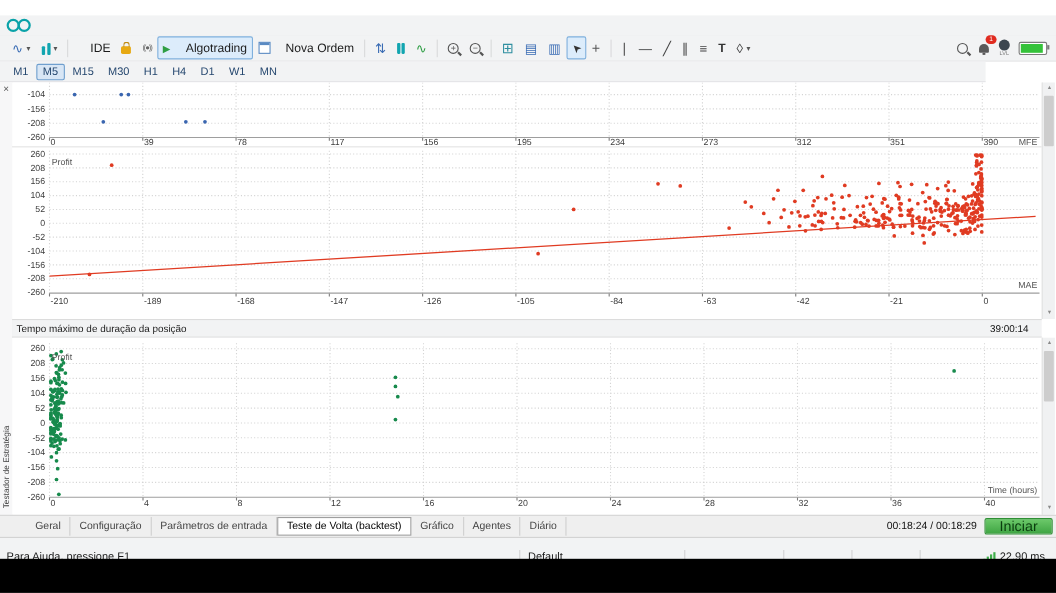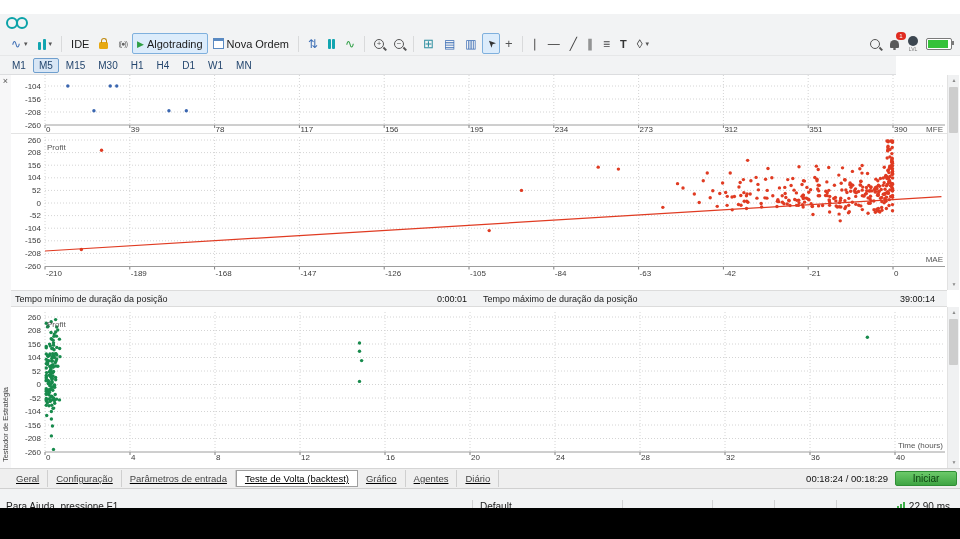--- a/index.html
+++ b/index.html
@@ -11,21 +11,21 @@
     display:flex;align-items:center;border-bottom:1px solid #e6e7e8;}
   .logo{display:inline-flex;margin:0 8px 0 6px;}
   .logo i{width:8px;height:8px;border:2px solid #0aa2a8;border-radius:50%;display:inline-block;}
   .logo i+i{margin-left:-2px;}
   .menu-item{font-size:11px;color:#1c1c1c;padding:2px 9px;cursor:default;}
   .toolbar{position:absolute;left:0;top:32px;width:960px;height:24px;background:#f2f3f4;
     display:flex;align-items:center;padding-left:6px;box-sizing:border-box;border-bottom:1px solid #e6e7e8;}
   .tbtn{display:inline-flex;align-items:center;gap:3px;height:19px;padding:0 4px;border:1px solid transparent;
     border-radius:2px;font-size:11px;color:#222;}
   .tbtn.sel{background:#dcecfb;border-color:#7fb0dd;}
-  .tlabel{font-size:11px;color:#1c1c1c;}
+  .tlabel{font-size:11px;color:#1c1c1c;margin-left:11px;}
   .caret{font-size:7px;color:#555;}
   .vsep{width:1px;height:16px;background:#d9dadb;margin:0 4px;flex:0 0 1px;}
   .spacer{flex:1;}
   .glyph{font-size:12px;line-height:1;}
   .blue{color:#3a6cb4;} .teal{color:#2f8fa0;} .green{color:#2e9e44;} .gray{color:#444;}
   .candles{display:inline-flex;gap:2px;align-items:flex-end;height:12px;}
   .candles i{width:3px;background:#12a5b0;border-radius:1px;}
   .candles i:nth-child(1){height:8px;} .candles i:nth-child(2){height:11px;}
   .lock{width:9px;height:7px;background:#e7a912;border-radius:1.5px;position:relative;display:inline-block;margin-top:4px;}
   .lock::before{content:"";position:absolute;top:-4px;left:1.5px;width:4px;height:4px;border:1.5px solid #c08a10;border-bottom:none;border-radius:3px 3px 0 0;}
@@ -78,26 +78,26 @@
   .dur-cell{flex:1;display:flex;justify-content:space-between;padding:0 12px 0 4px;font-size:9px;color:#222;}
   .dur-val{color:#111;}
   .sb{position:absolute;left:947px;width:12px;background:#f0f1f2;border-left:1px solid #e2e2e2;box-sizing:border-box;}
   .sb1{top:0;height:215px;} .sb2{top:232px;height:161px;}
   .sb .arr{position:absolute;left:0;width:12px;height:11px;font-size:5px;color:#8a8a8a;text-align:center;line-height:11px;}
   .sb .arr.up{top:0;} .sb .arr.down{bottom:0;}
   .sb .thumb{position:absolute;left:1px;top:12px;width:9px;height:46px;background:#cdcdcd;border-radius:1px;}
   
   .tabbar{position:absolute;left:0;top:393px;width:960px;height:20px;background:#efefef;
     border-top:1px solid #d5d5d5;box-sizing:border-box;display:flex;align-items:center;}
-  .tabs{display:flex;align-items:center;padding-left:8px;height:100%;text-decoration:underline;}
+  .tabs{display:flex;align-items:center;padding-left:24px;height:100%;}
   .tab{font-size:9.5px;color:#444;padding:3px 8px;border-right:1px solid #cfcfcf;white-space:nowrap;}
   .tab.active{background:#fff;border:1px solid #9f9f9f;color:#000;padding:2px 8px;}
   .progress-time{position:absolute;right:72px;top:4px;font-size:9.5px;color:#111;}
   .start-btn{position:absolute;right:3px;top:2px;width:62px;height:15px;background:linear-gradient(#6cc96a,#3fa543);
-    border:1px solid #2f8f35;border-radius:2px;font-size:10px;color:#0a3d0e;
+    border:1px solid #2f8f35;border-radius:2px;font-size:13px;color:#0a3d0e;
     font-family:"Liberation Sans",sans-serif;line-height:12px;padding:0;}
   
   .statusbar{position:absolute;left:0;top:488px;width:960px;height:36px;background:#f2f3f4;
     border-top:1px solid #d0d0d0;box-sizing:border-box;display:flex;align-items:center;}
   .sb-help{flex:1;font-size:10px;color:#1c1c1c;padding-left:6px;}
   .sb-cell{border-left:1px solid #d2d2d3;height:14px;display:flex;align-items:center;font-size:10px;color:#1c1c1c;box-sizing:border-box;}
   .sb-default{width:150px;padding-left:7px;}
   .w62{width:62px;} .w90{width:90px;}
   .sb-lat{width:124px;justify-content:flex-end;padding-right:10px;gap:4px;}
   .latbars{display:inline-flex;align-items:flex-end;gap:1px;height:9px;}
@@ -671,24 +671,20 @@
         <circle cx="807.2346494775443" cy="35.54713126424426" r="1.7" fill="#e03b22"></circle>
         <circle cx="881.214086874468" cy="40.29800435184918" r="1.7" fill="#e03b22"></circle>
         <circle cx="851.116096013678" cy="31.491454475804193" r="1.7" fill="#e03b22"></circle>
         <circle cx="831.5161559409329" cy="33.849115185359665" r="1.7" fill="#e03b22"></circle>
         <text x="932" y="128" class="axisname" text-anchor="end">MAE</text>
         <text x="36" y="16" class="axisname">Profit</text>
       </svg>
 
     <div class="duration-bar">
       <div class="dur-cell">
-        <span>Tempo mínimo de duração da posição</span>
-        <span class="dur-val">0:00:01</span>
-      </div>
-      <div class="dur-cell">
         <span>Tempo máximo de duração da posição</span>
         <span class="dur-val">39:00:14</span>
       </div>
     </div>
 
     <svg id="chart-time" class="chart">
         <line x1="34" y1="10" x2="932" y2="10" class="grid"></line>
         <text x="30" y="12.5" class="ticktext" text-anchor="end">260</text>
         <line x1="34" y1="23.50024" x2="932" y2="23.50024" class="grid"></line>
         <text x="30" y="26.00024" class="ticktext" text-anchor="end">208</text>

